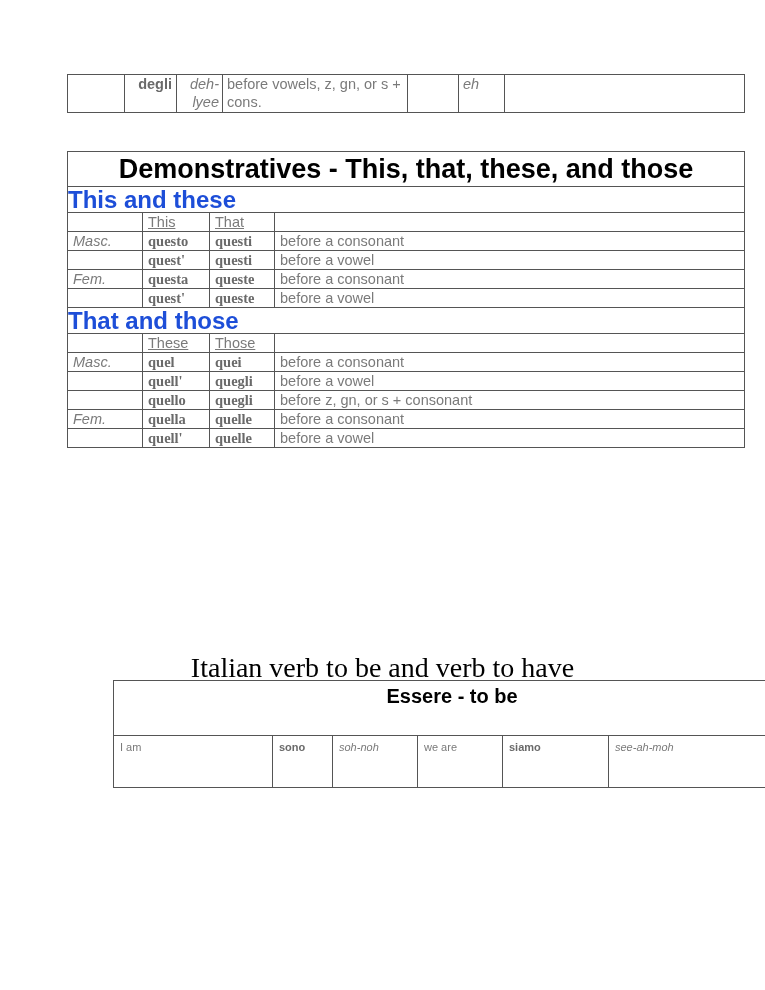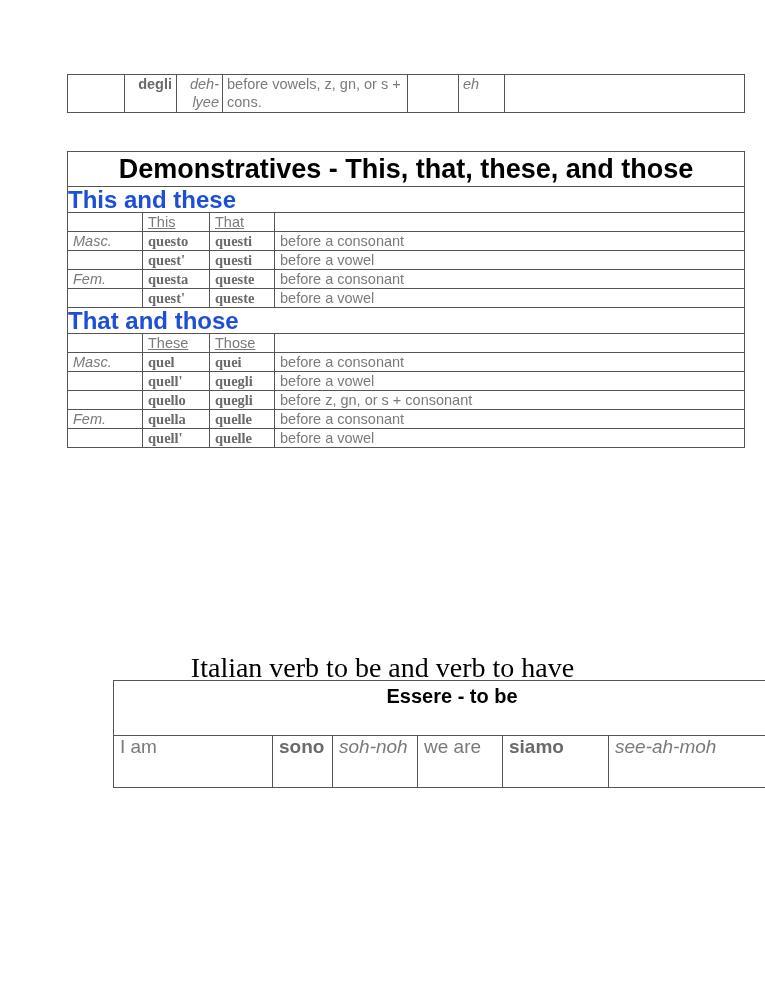--- a/index.html
+++ b/index.html
@@ -61,21 +61,21 @@
       text-align: center;
       font-family: "Liberation Serif", "DejaVu Serif", serif;
       font-size: 28px;
       color: #000;
       margin: 0;
       font-weight: normal;
     }
 
     
     #essere-table { left: 67px; top: 680px; width: 677px; margin-left: 46px; }
-    #essere-table td { height: 47px; padding: 2px 6px; font-size: 19px; }
+    #essere-table td { height: 47px; padding: 2px 6px; font-size: 11px; }
     #essere-table td.title {
       text-align: center; font-weight: bold; color: #000;
       font-size: 20px; line-height: 26px; height: 50px; padding: 2px 0;
     }
   </style>
 </head>
 <body>
 
 <table id="articles-table">
   <colgroup>

